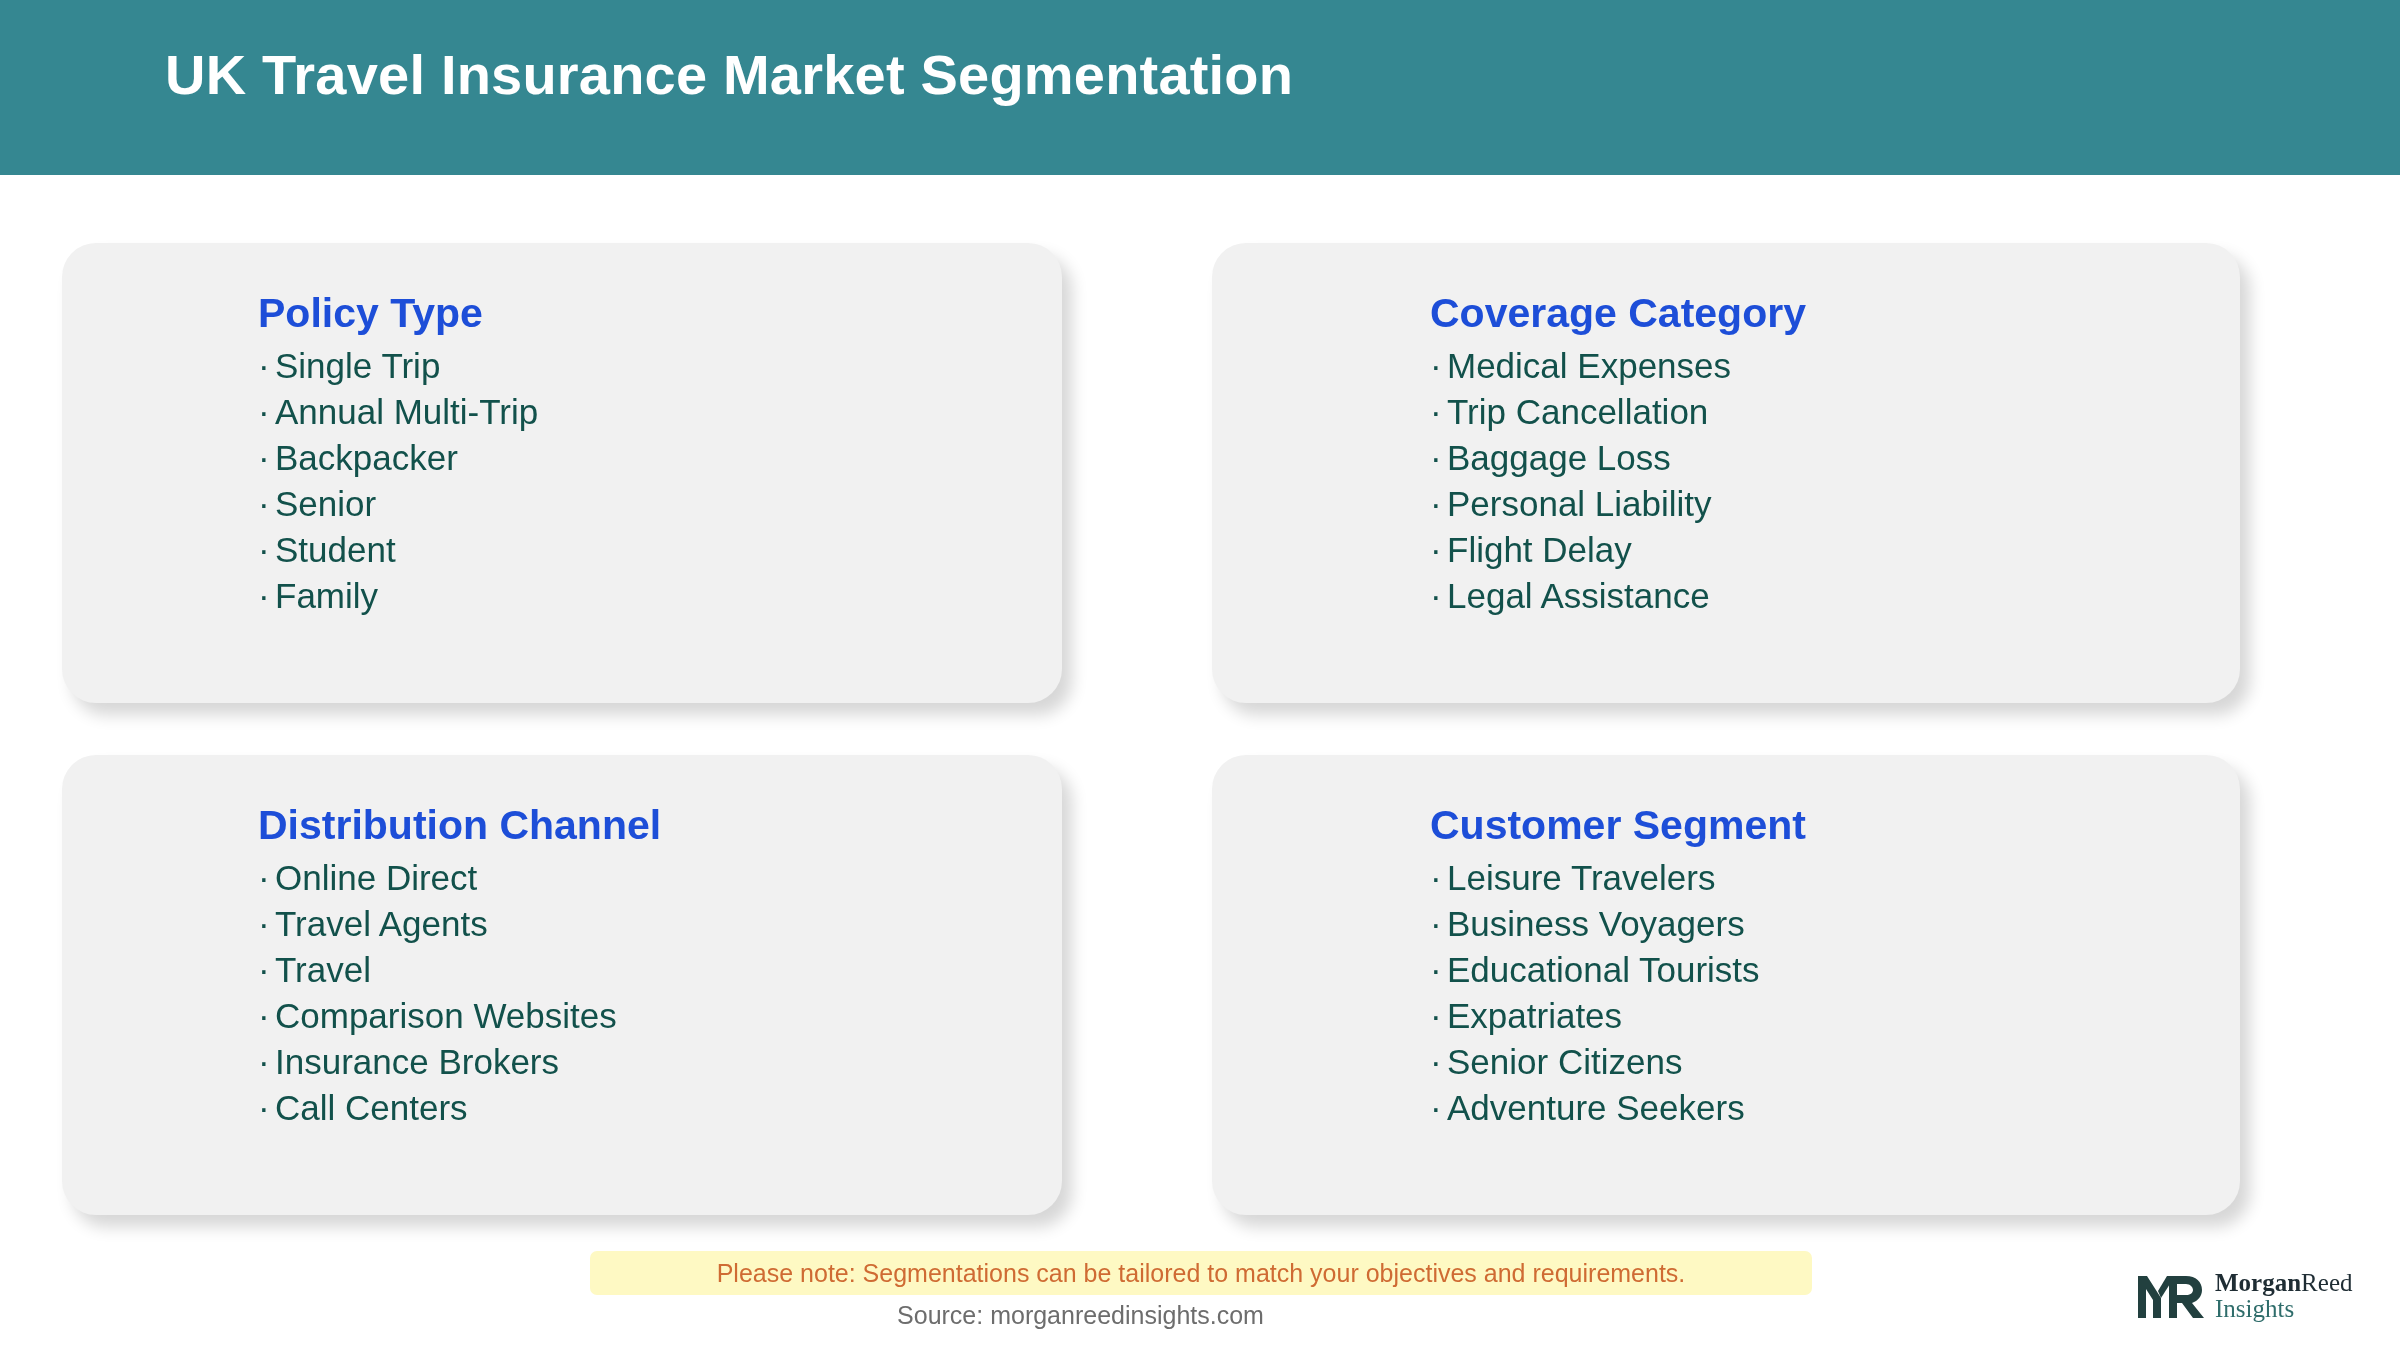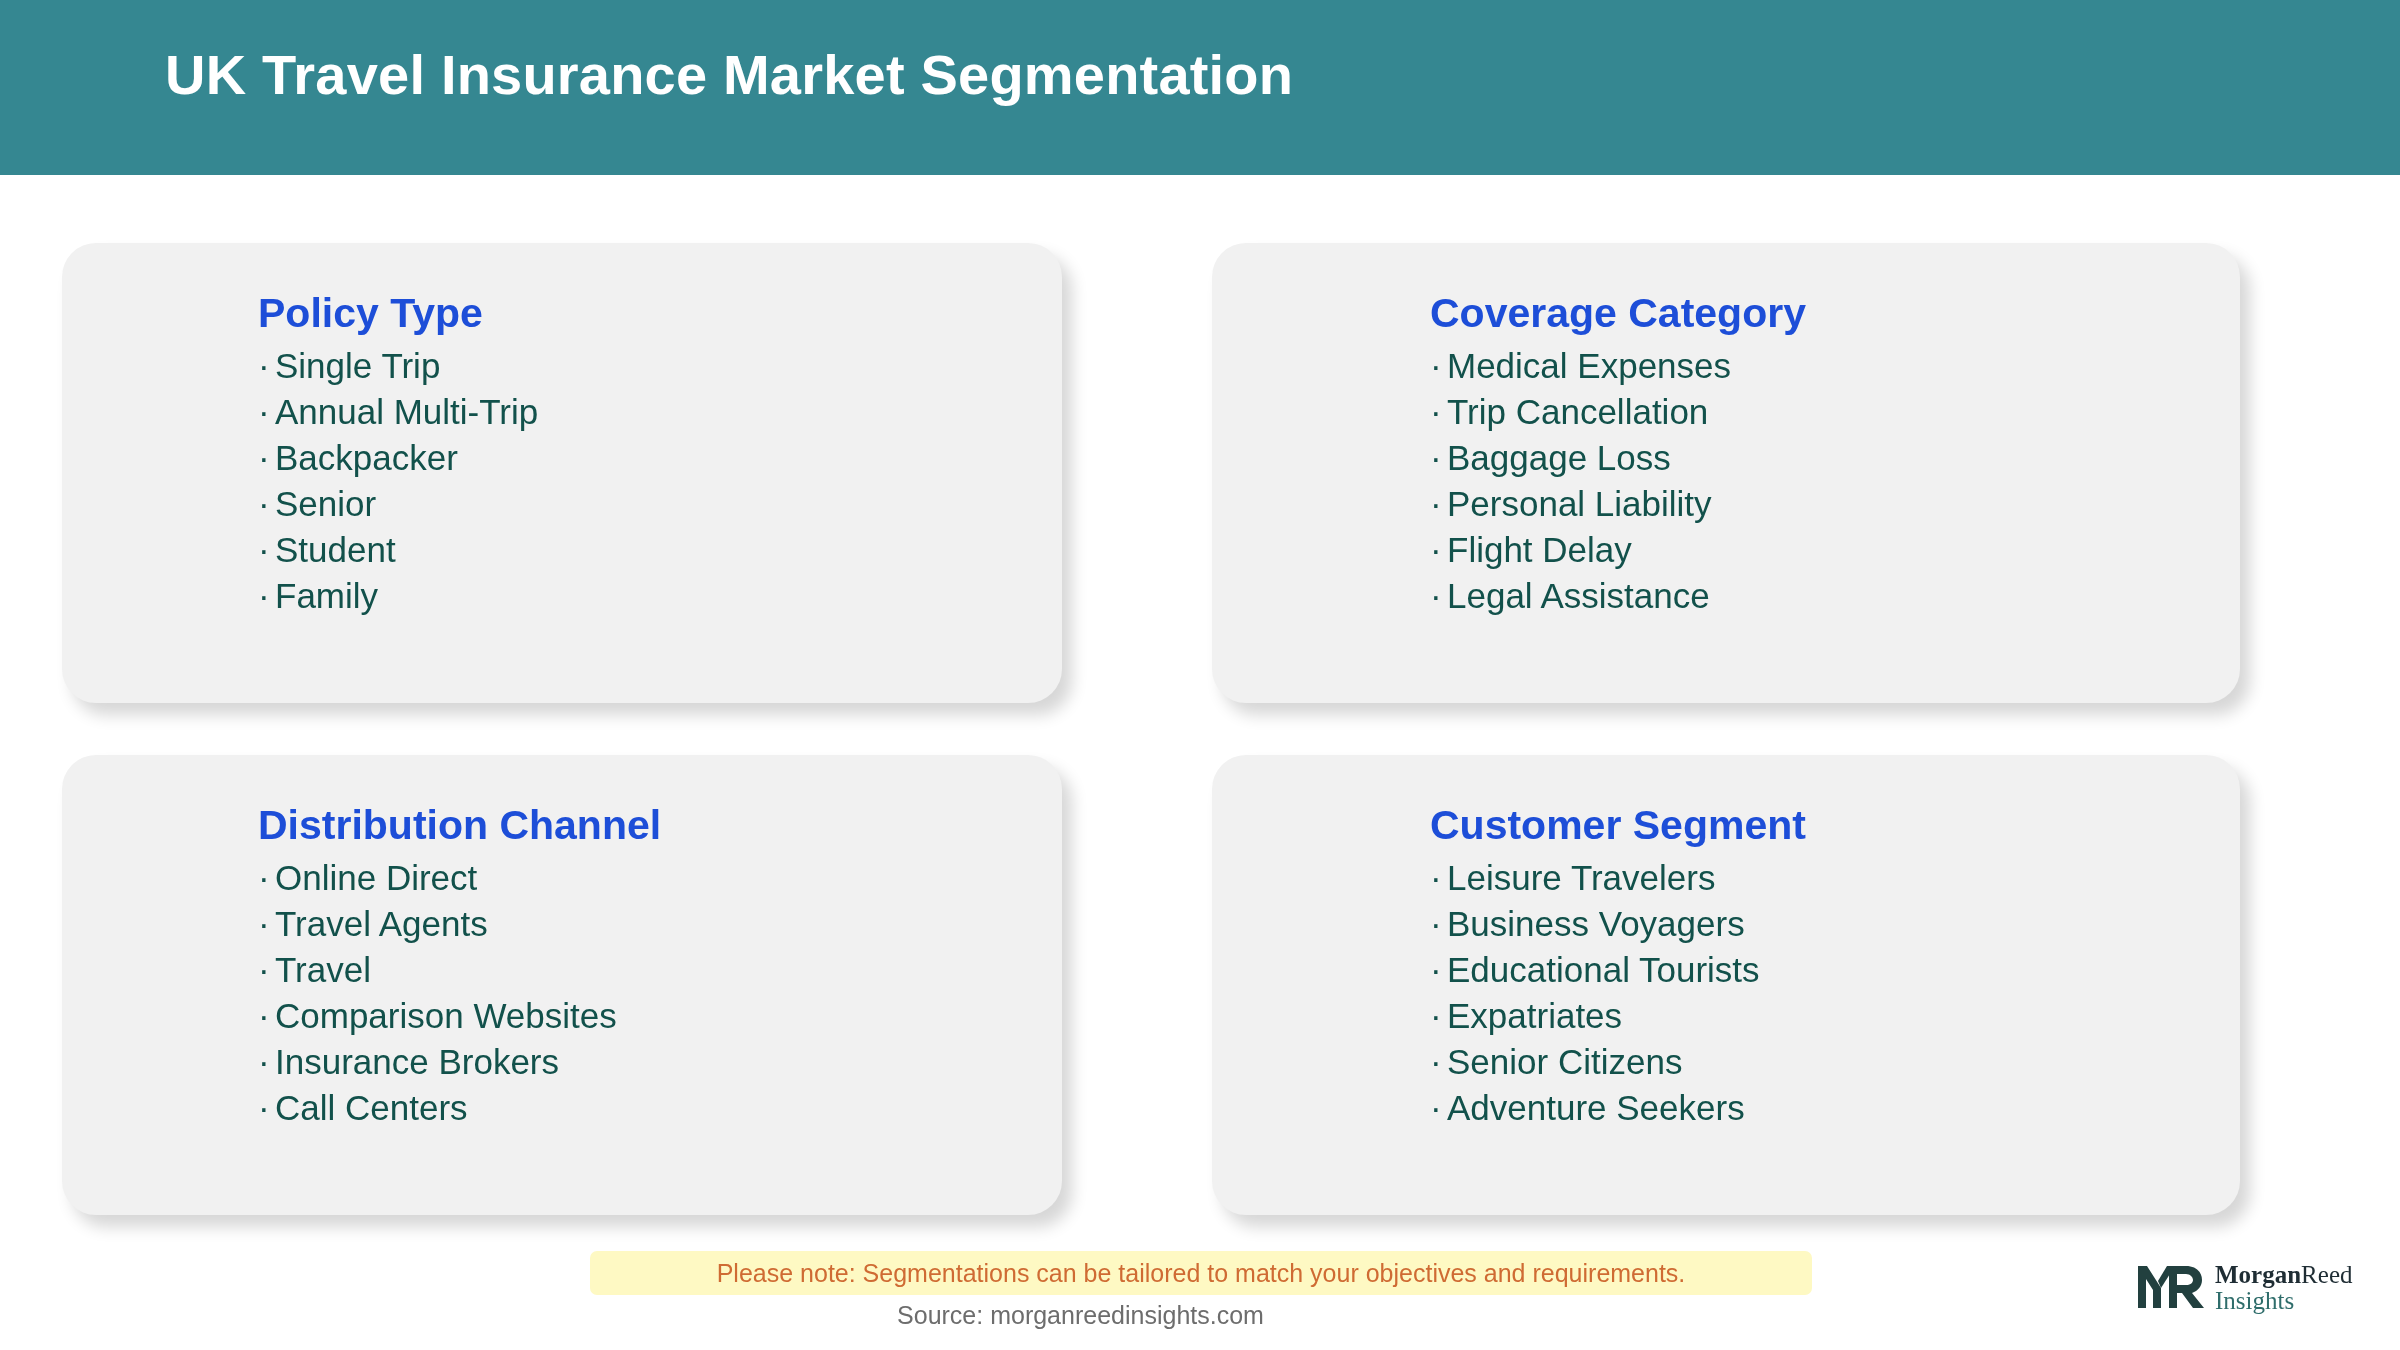--- a/index.html
+++ b/index.html
@@ -122,20 +122,21 @@
   }
 
   
   .logo {
     position: absolute;
     left: 2136px;
     top: 1262px;
     width: 230px;
     height: 68px;
     display: flex;
+    align-items: center;
   }
   .logo-mark {
     width: 70px;
     height: 48px;
     flex: 0 0 auto;
   }
   .logo-words {
     margin-left: 9px;
     line-height: 1.03;
   }

